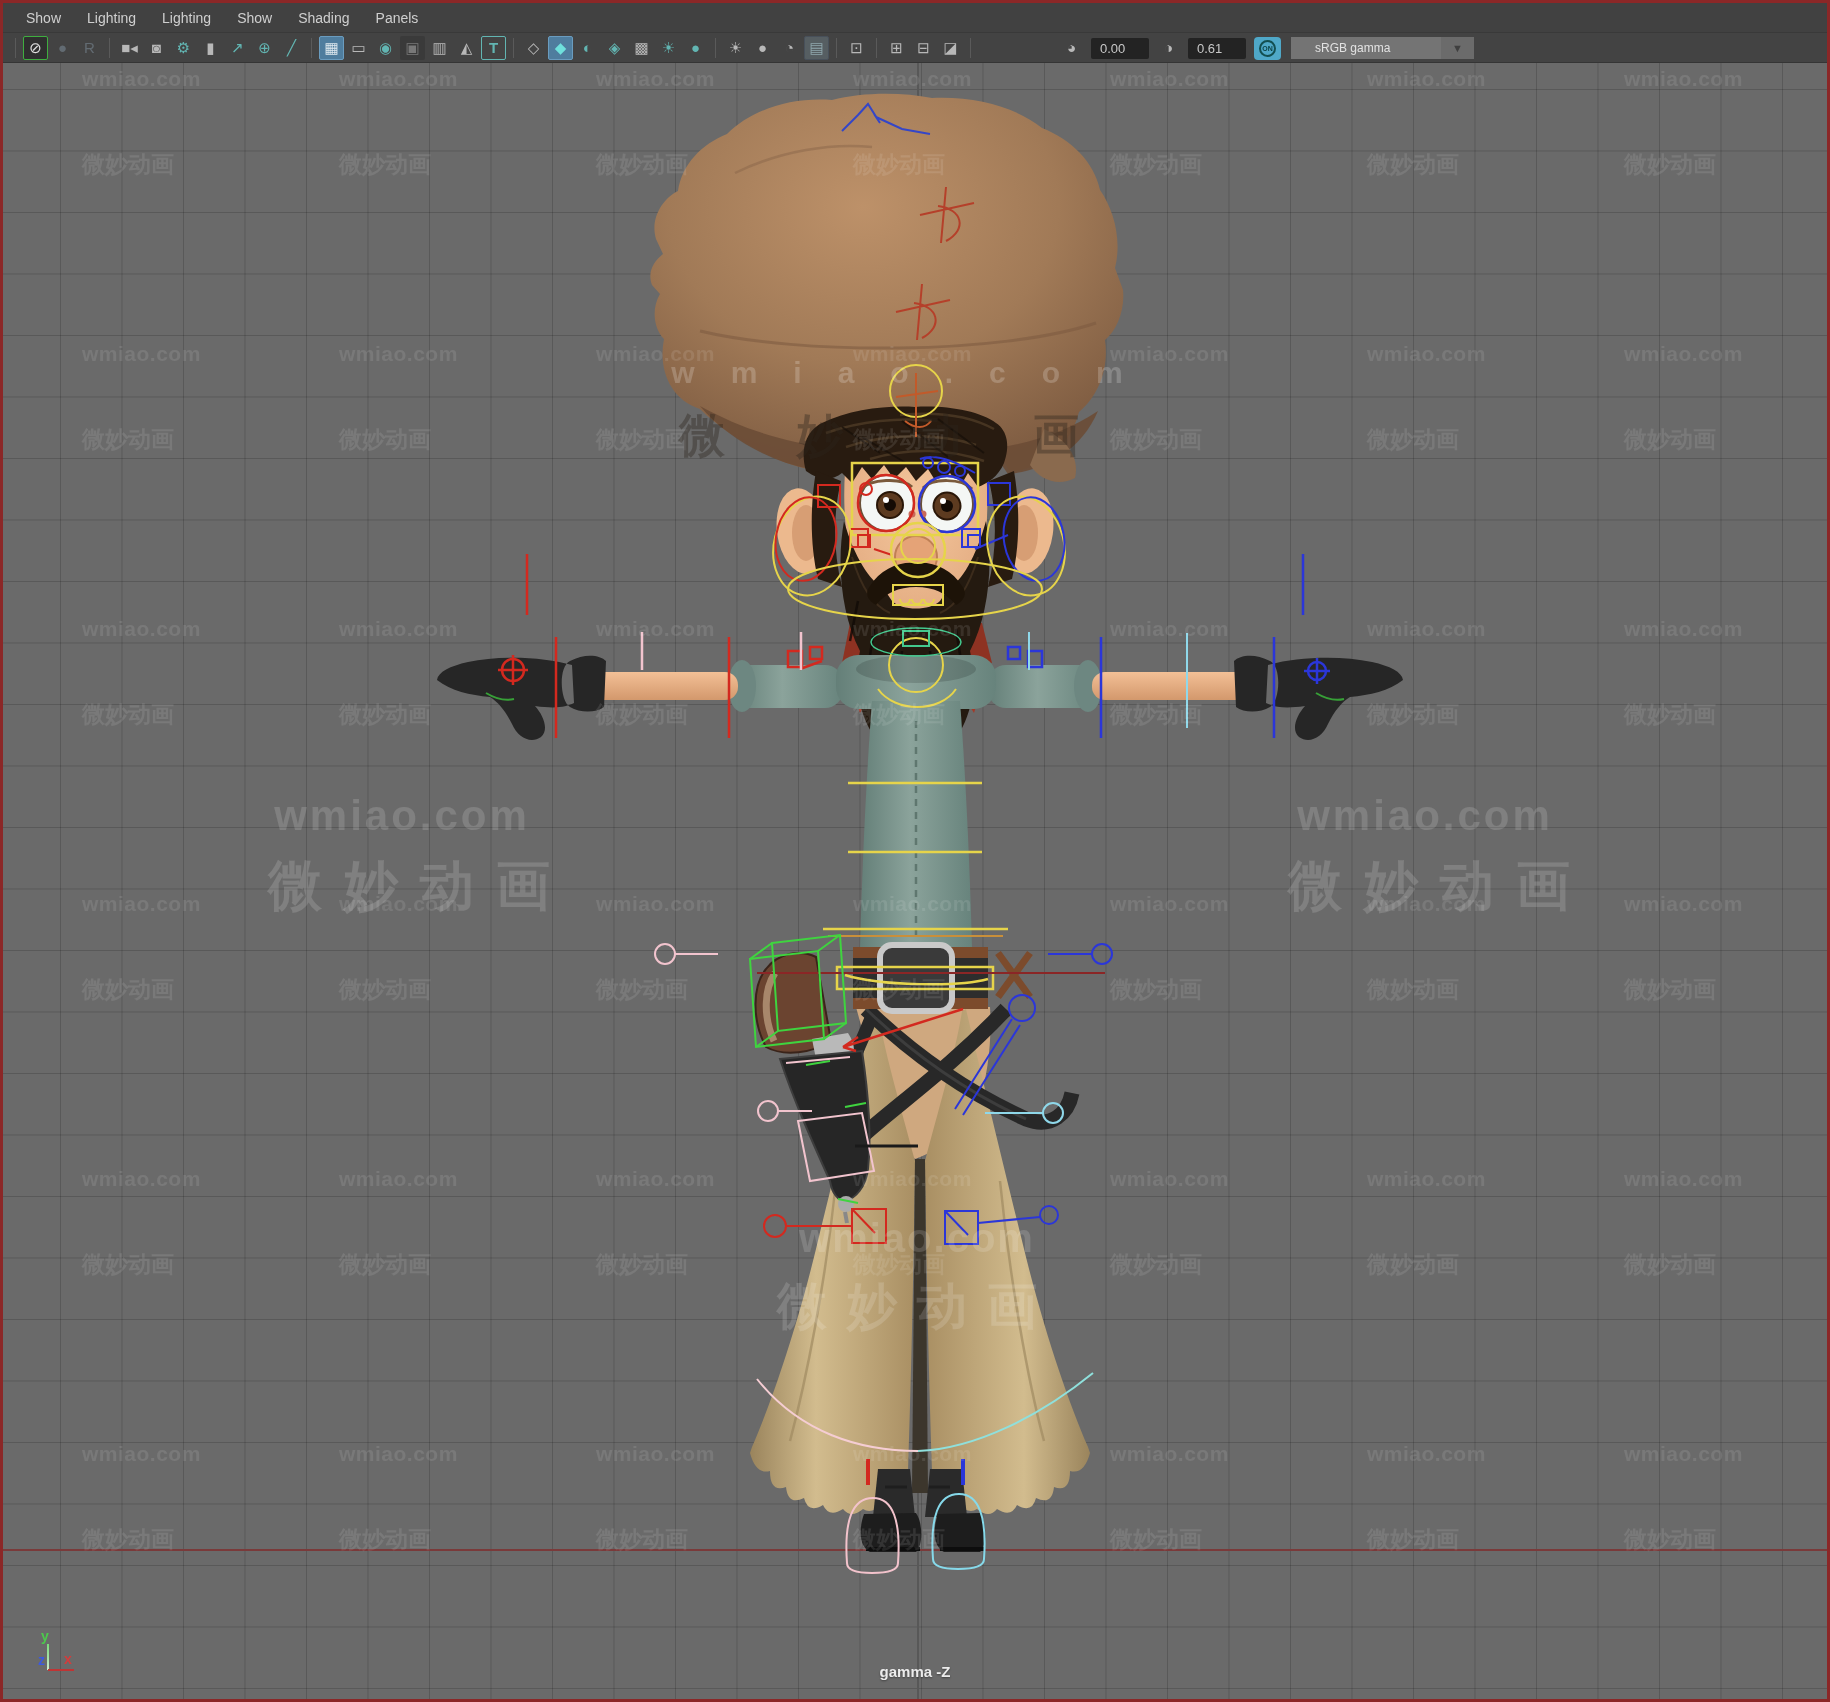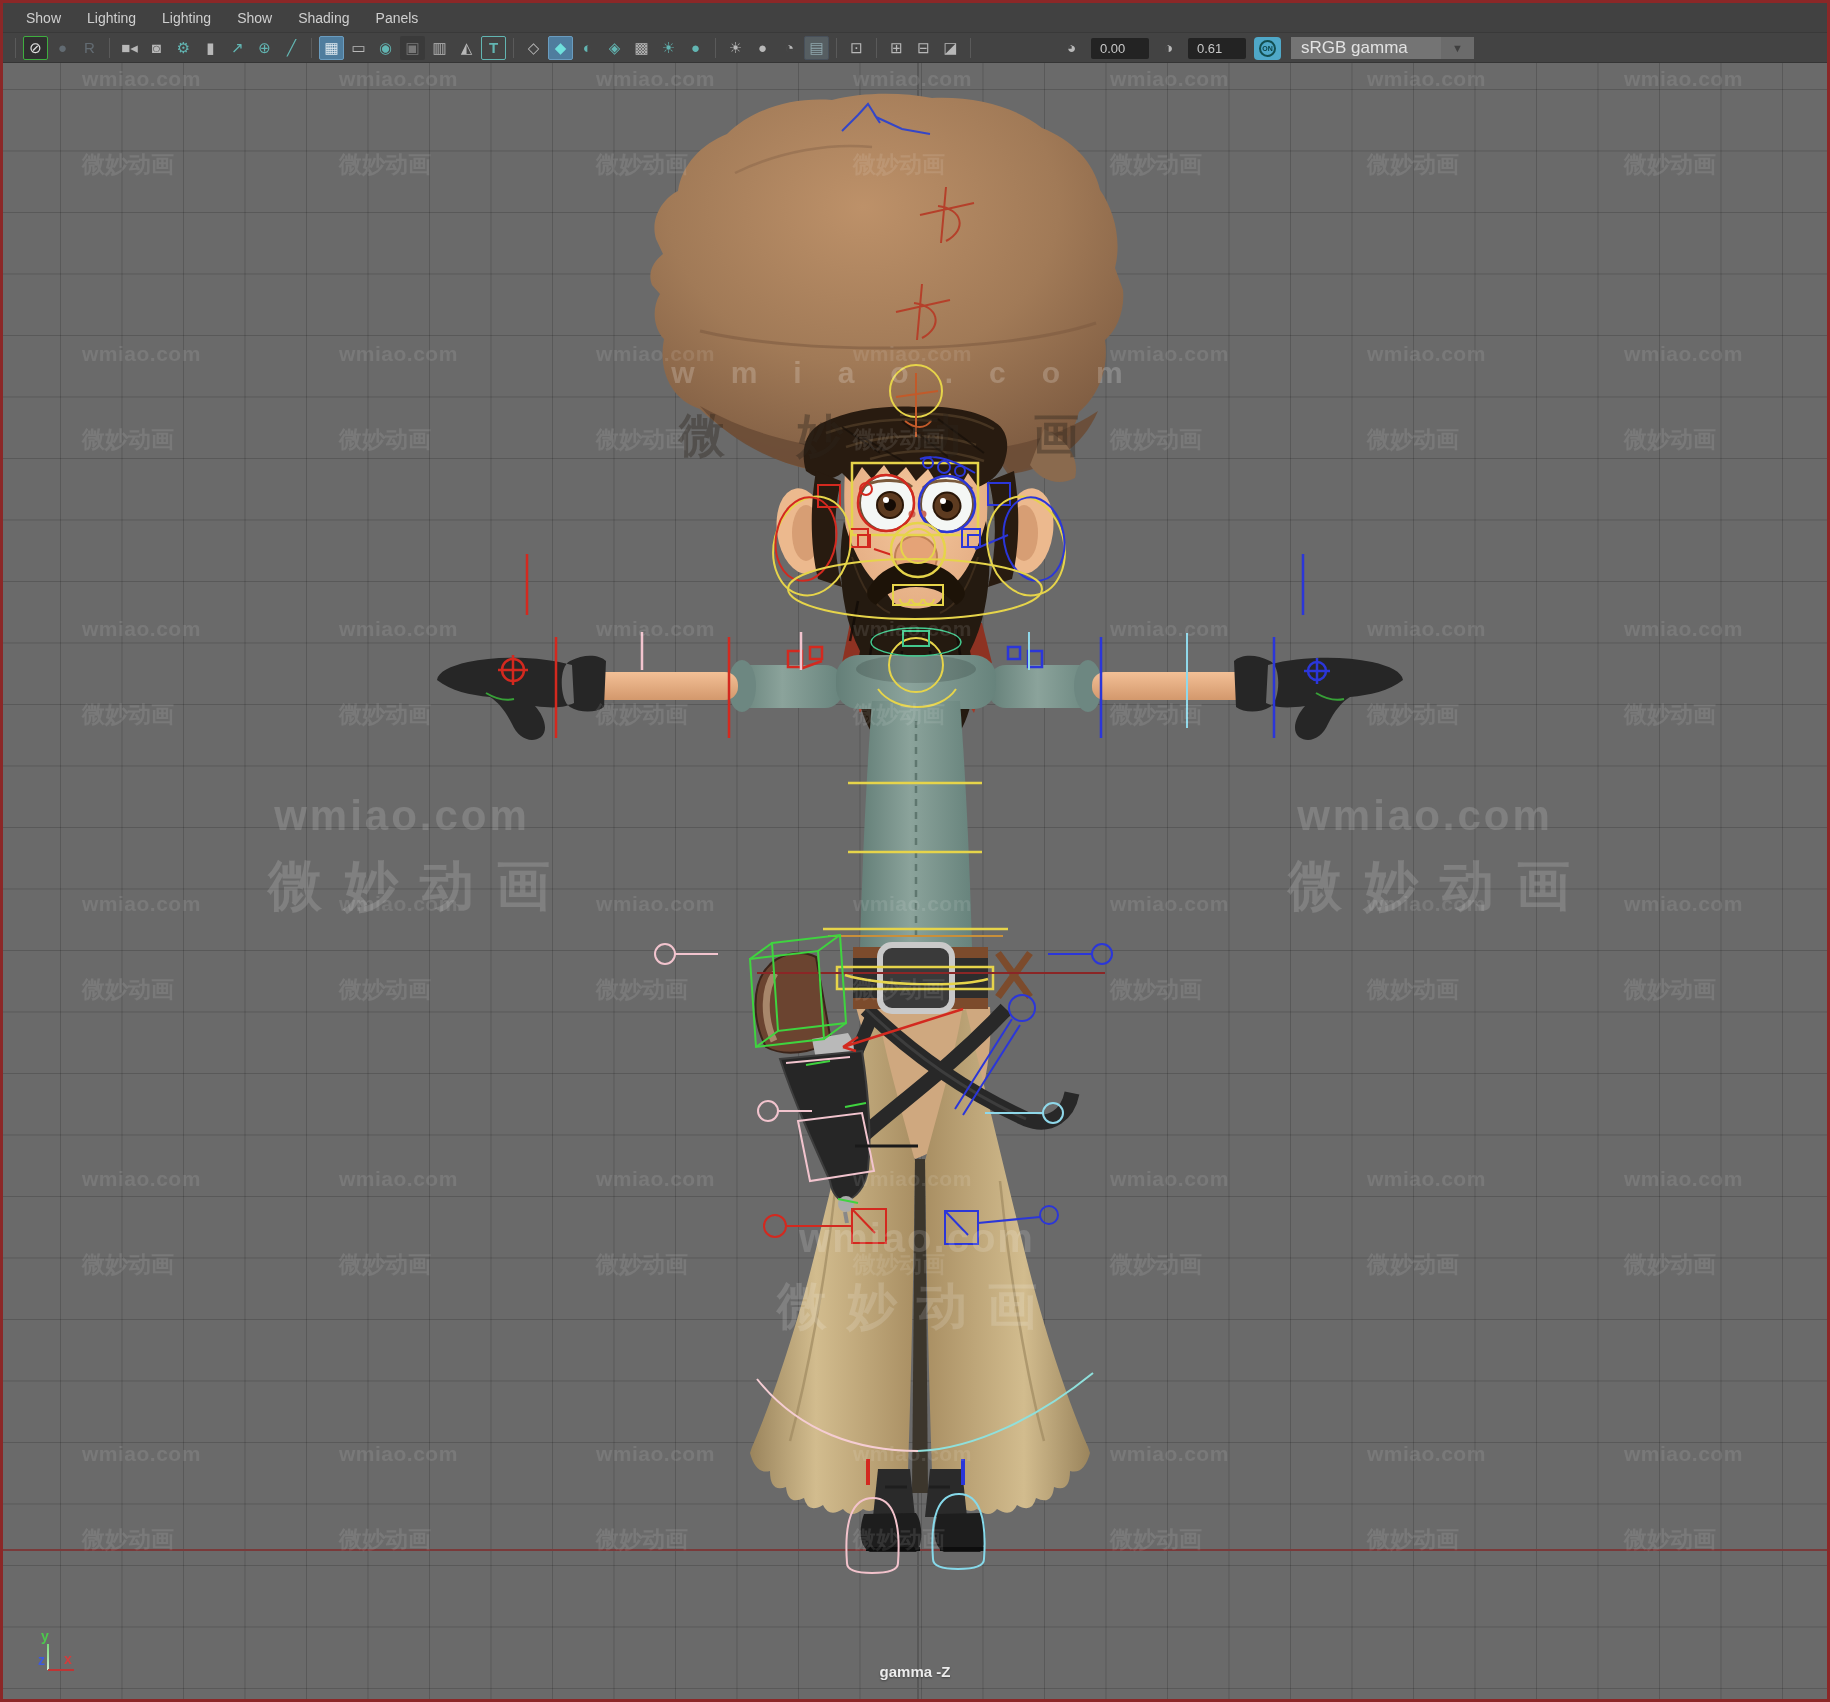--- a/index.html
+++ b/index.html
@@ -25,21 +25,21 @@
   .ic.hl{background:#4f7d9e;border:1px solid #6a9cbf;line-height:22px;color:#dfe9ef}
   .ic.hlteal{background:#4f7d9e;border:1px solid #6a9cbf;line-height:22px;color:#6fe0dc}
   .ic.dark{background:#3a3a3a;color:#787878}
   .ic.dark2{background:#565e62;color:#8fa7ad;border:1px solid #48505a;line-height:22px}
   .tsep{display:inline-block;width:1px;height:20px;background:#5a5a5a;margin:0 6px;vertical-align:middle}
   .exposure-cluster{position:absolute;left:1055px;top:0;height:30px;display:flex;align-items:center}
   .num-field{width:58px;height:21px;background:#232323;color:#c8c8c8;font-size:13px;line-height:21px;padding-left:9px;border-radius:2px;margin:0 6px}
   .on-toggle{width:27px;height:23px;background:#4fa8c8;border-radius:4px;margin:0 4px 0 2px;display:flex;align-items:center;justify-content:center}
   .on-toggle .oncirc{width:17px;height:17px;border:2px solid #134f51;border-radius:50%;color:#0b4345;font-size:7px;font-weight:bold;display:flex;align-items:center;justify-content:center}
   .dropdown{display:flex;height:22px;margin-left:6px}
-  .dropdown .dd-text{width:150px;background:#747474;color:#e2e2e2;font-size:17px;line-height:22px;padding-left:10px}
+  .dropdown .dd-text{width:150px;background:#747474;color:#e2e2e2;font-size:12px;line-height:22px;padding-left:24px}
   .dropdown .dd-arrow{width:33px;background:#6b6b6b;color:#3f3f3f;font-size:11px;line-height:22px;text-align:center}
   
   .viewport{position:relative;width:1824px;height:1636px;background-color:#6a6a6a;overflow:hidden;
     background-image:linear-gradient(to right, rgba(0,0,0,.16) 1px, transparent 1px),
                      linear-gradient(to bottom, rgba(0,0,0,.16) 1px, transparent 1px);
     background-size:61.5px 61.5px;background-position:57px 26px;}
   .axis-vline{position:absolute;left:914px;top:0;width:2px;height:100%;background:#585858}
   .ground-line{position:absolute;left:0;top:1486px;width:100%;height:2px;background:#7a3a3a}
   #charsvg{position:absolute;left:0;top:0}
   #watermarks{position:absolute;left:0;top:0;width:100%;height:100%;pointer-events:none}

